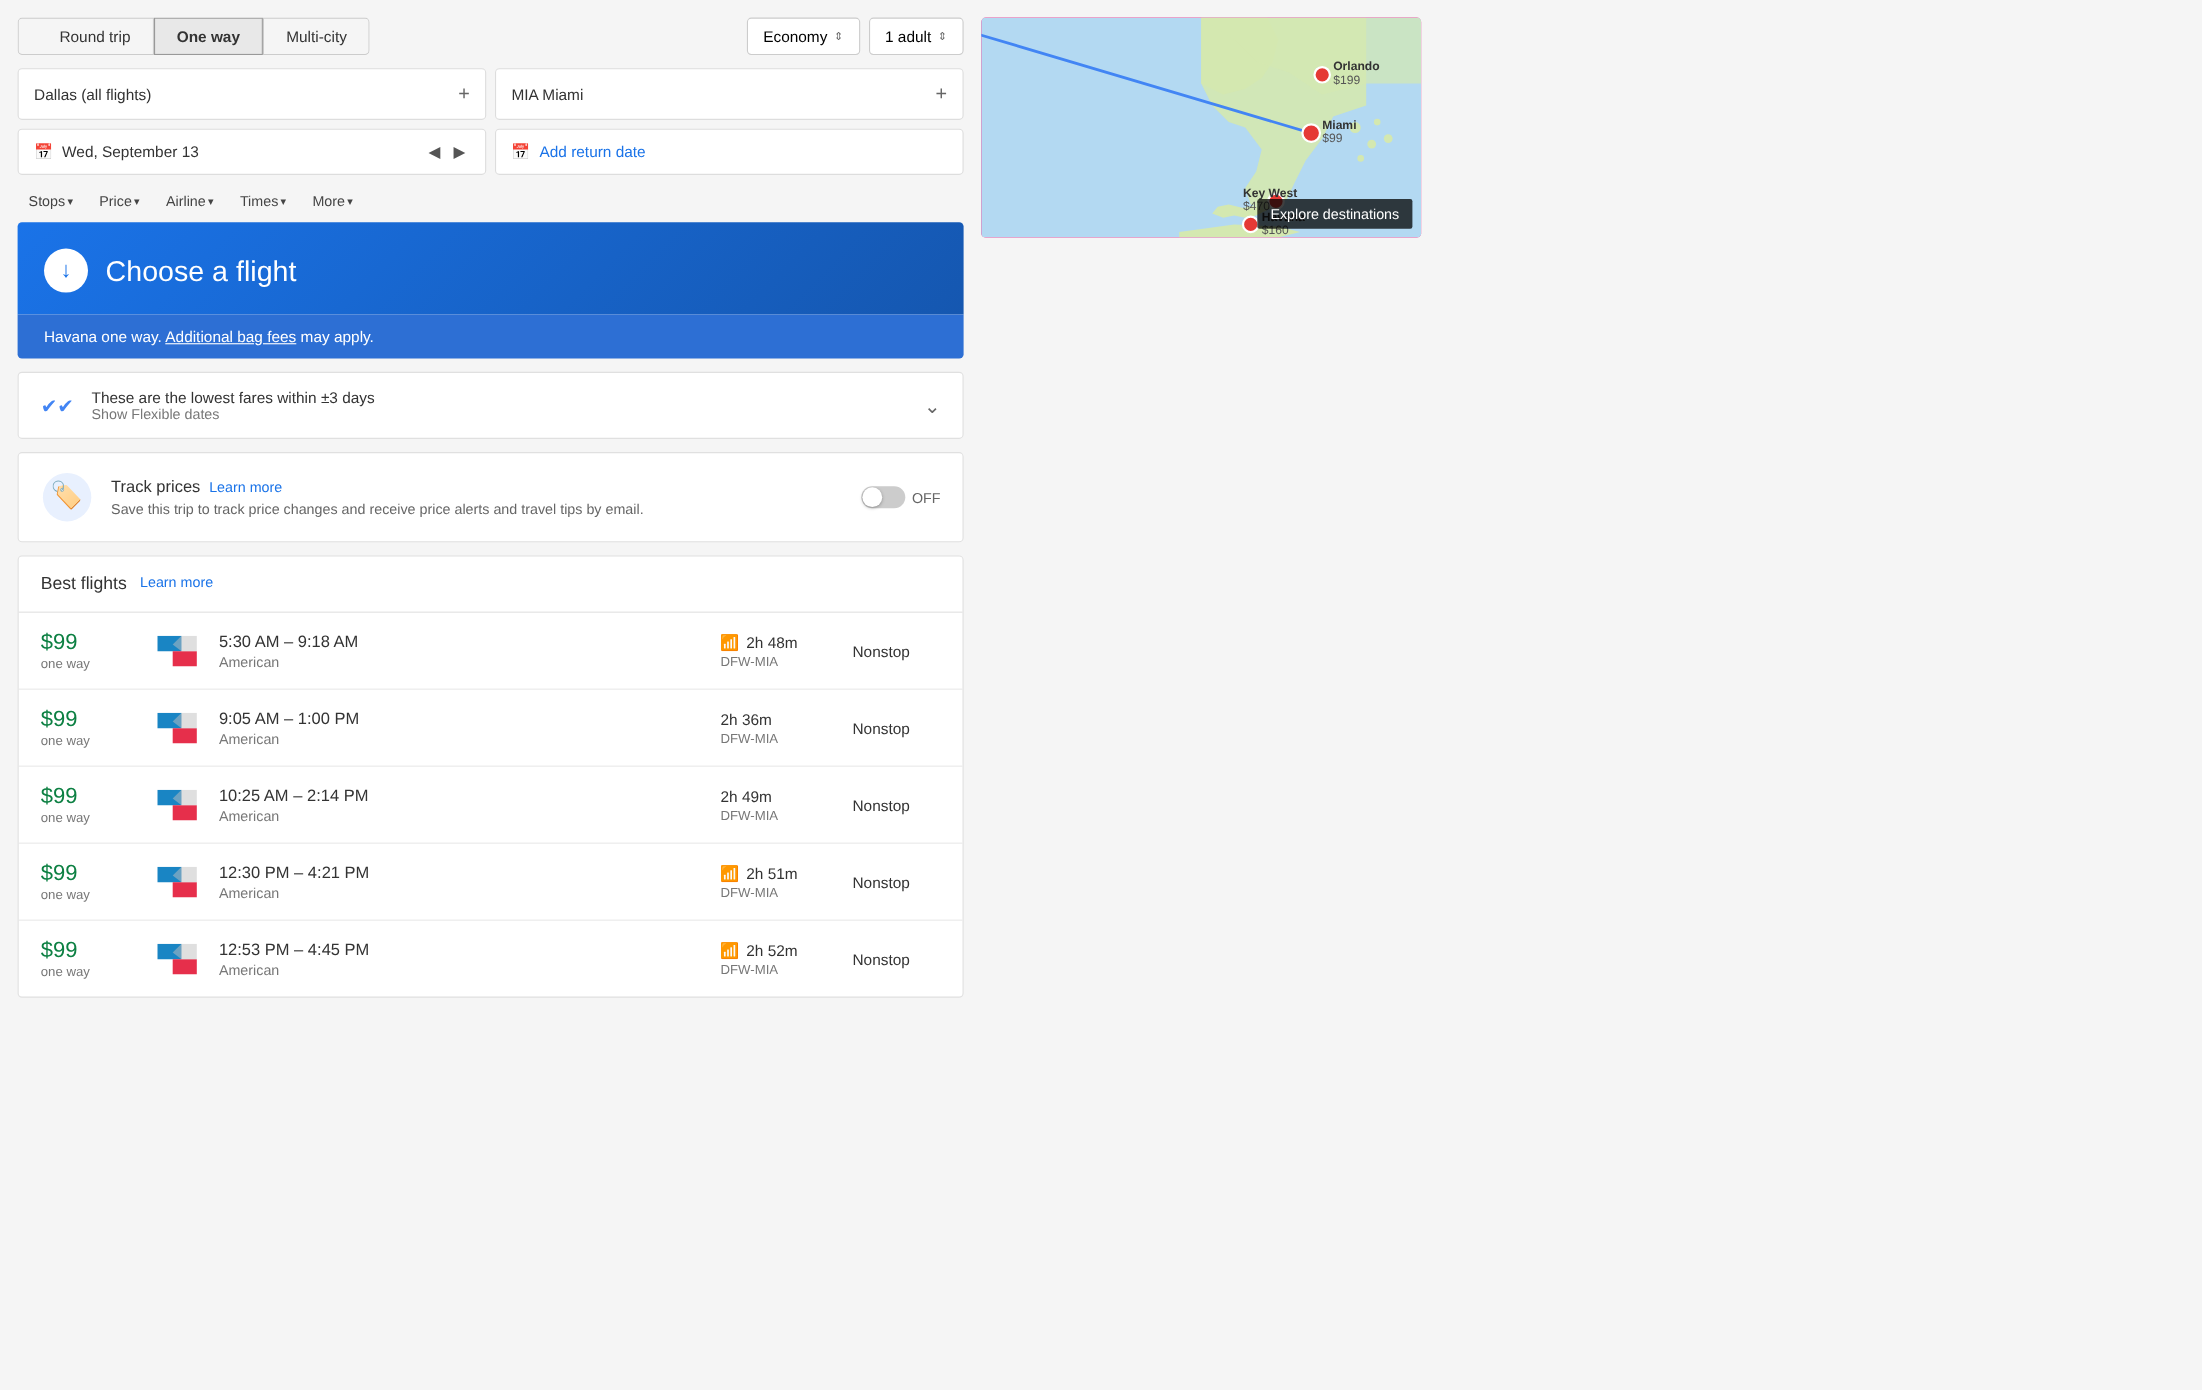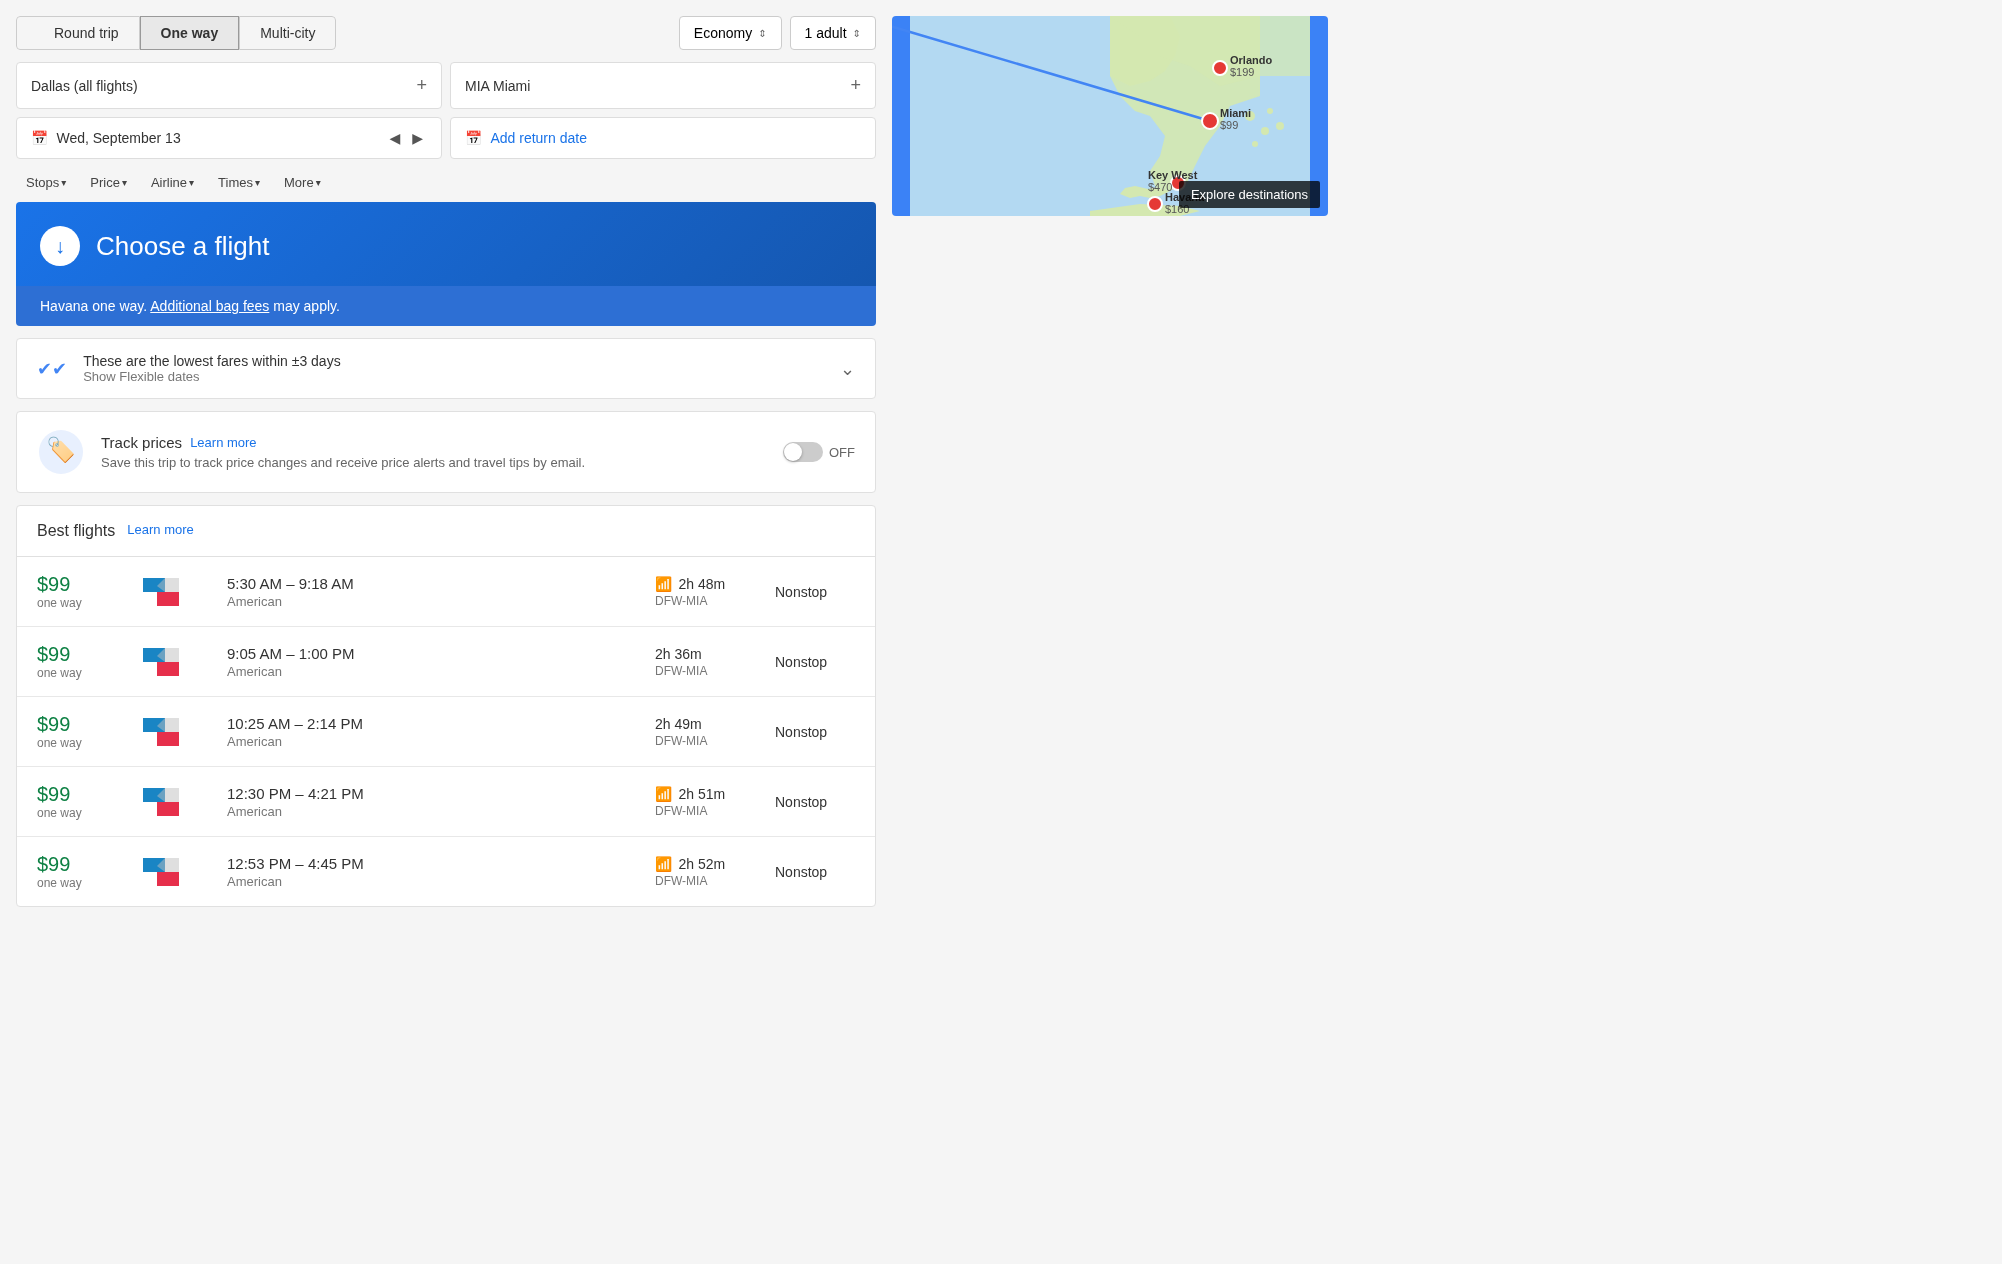--- a/index.html
+++ b/index.html
@@ -80,33 +80,33 @@
     
     .flight-row { display: flex; align-items: center; padding: 16px 20px; border-bottom: 1px solid #e8e8e8; cursor: pointer; }
     .flight-row:last-child { border-bottom: none; }
     
     .price-col { width: 90px; }
     .price-amount { font-size: 20px; font-weight: 500; color: #0d8043; }
     .price-label { font-size: 12px; color: #777; }
     
     .airline-logo { width: 40px; margin: 0 16px; display: flex; flex-direction: column; gap: 2px; }
     
-    .times-col { flex: 1; margin-left: 28px; }
+    .times-col { flex: 1; }
     .times { font-size: 15px; color: #333; font-weight: 400; }
     .airline-name { font-size: 13px; color: #777; margin-top: 2px; }
     
     .duration-col { width: 120px; }
     .duration { font-size: 14px; color: #333; display: flex; align-items: center; gap: 6px; }
     .wifi-icon { color: #4285f4; font-size: 14px; }
     .route { font-size: 12px; color: #777; margin-top: 2px; }
     
     .stops-col { width: 80px; font-size: 14px; color: #333; }
     
     
-    .map-container { position: relative; width: 436px; height: 200px; background: #3b82f6; border-radius: 4px; overflow: hidden; }
+    .map-container { position: relative; width: 400px; height: 200px; background: #ec4899; border-radius: 4px; overflow: hidden; }
     
     .explore-btn { position: absolute; bottom: 8px; right: 8px; background: rgba(0,0,0,0.75); color: white; padding: 6px 12px; border-radius: 2px; font-size: 13px; cursor: pointer; }
     
     
     .map-svg { position: absolute; top: 0; left: 0; width: 100%; height: 100%; }
   </style>
 </head>
 <body>
 
 <div class="main-container">

